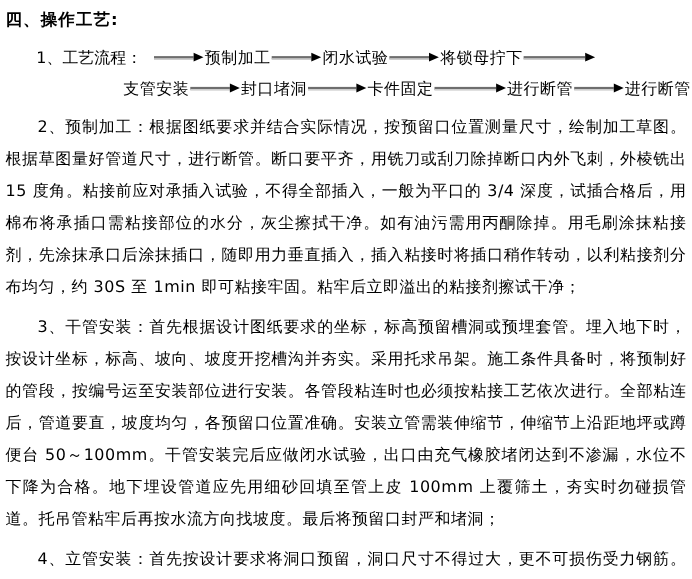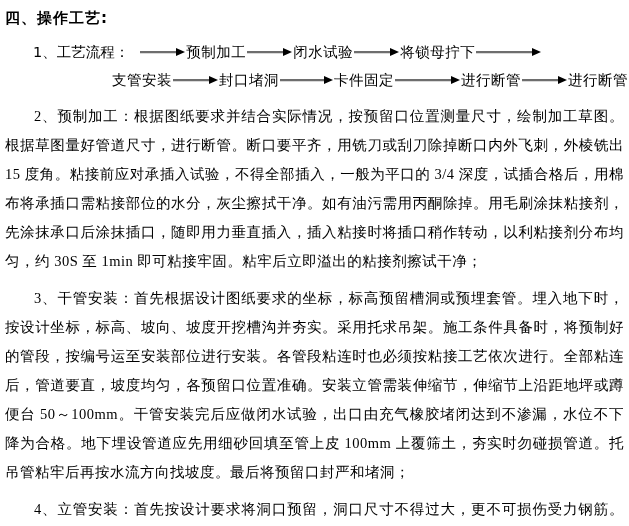--- a/index.html
+++ b/index.html
@@ -62,21 +62,20 @@
     border-bottom: 4px solid transparent;
   }
   .para {
     margin: 8px 0 0 0;
     font-size: 14.5px;
     line-height: 29px;
     text-align: justify;
     text-indent: 2em;
     letter-spacing: 0.5px;
     word-break: break-all;
-    font-family: Liberation Serif, serif;
   }
 </style>
 </head>
 <body>
 
 <div class="doc">
 
   <div class="title">四、操作工艺:</div>
 
   <div class="flow">

